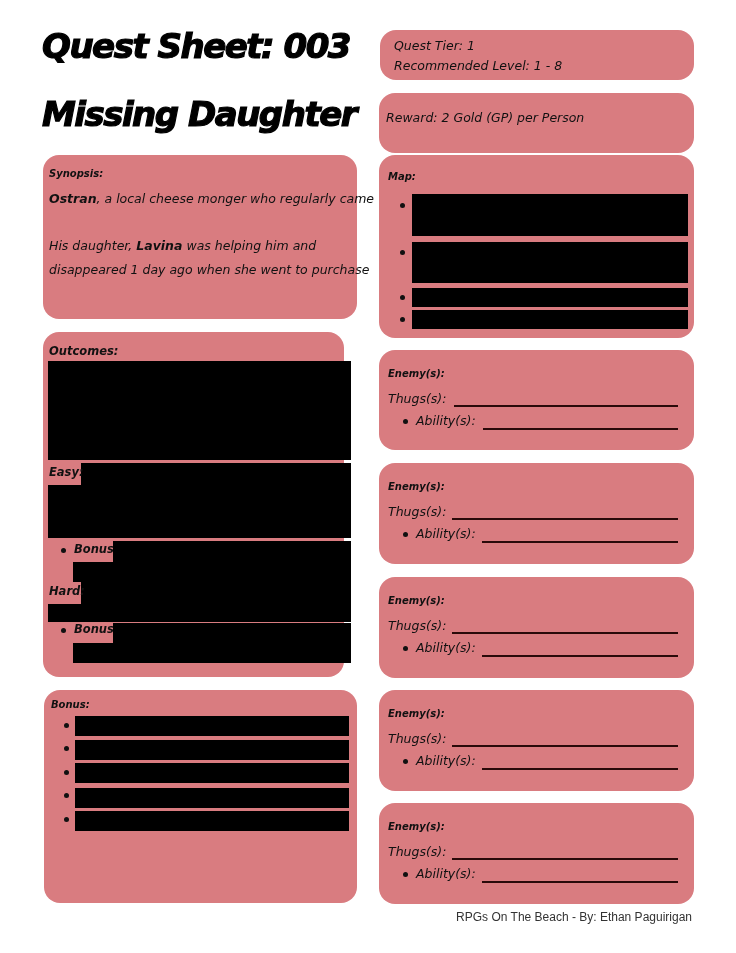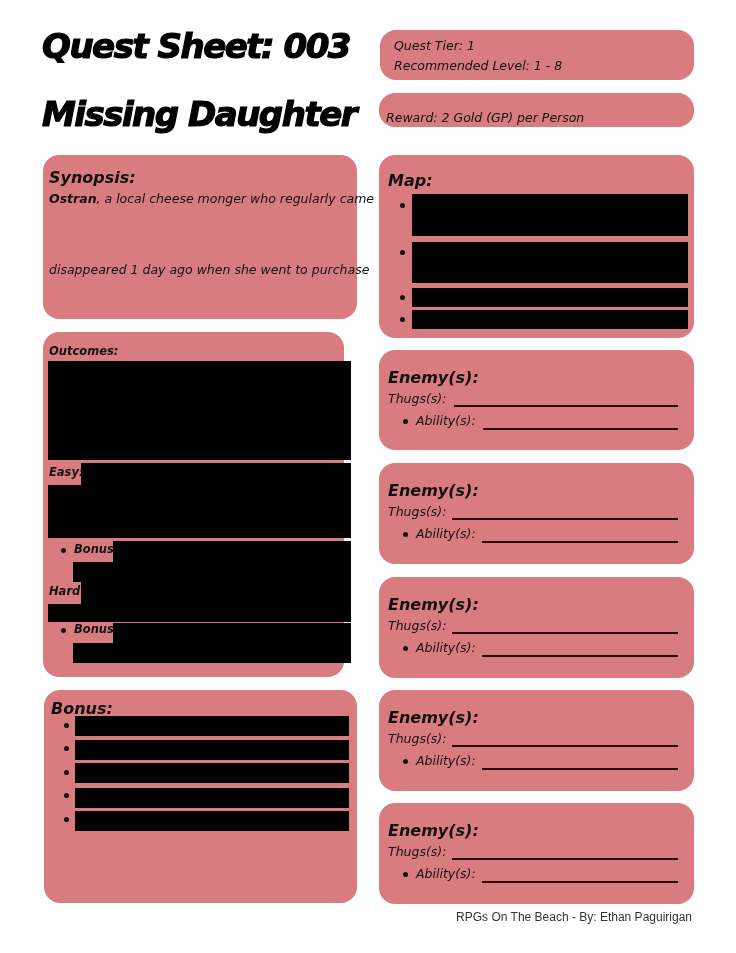--- a/index.html
+++ b/index.html
@@ -2,47 +2,48 @@
 <html><head>
   <meta charset="utf-8">
   <style>
     html, body { margin: 0; padding: 0; background: #ffffff; }
     body { width: 736px; height: 953px; position: relative; overflow: hidden;
            font-family: "DejaVu Sans", sans-serif; color: #111; }
     .title { position: absolute; left: 42px; font-family: "DejaVu Sans", sans-serif;
              font-weight: 900; font-style: italic; font-size: 34px; letter-spacing: -1.5px;
              color: #000; -webkit-text-stroke: 1.2px #000; white-space: nowrap; }
     .card { position: absolute; background: #d97c80; border-radius: 16px; box-sizing: border-box; }
-    .lbl { font-weight: bold; font-style: italic; font-size: 16px; }
+    .lbl { font-weight: bold; font-style: italic; font-size: 10px; }
     .txt { font-style: italic; font-size: 12.5px; }
     .redact { position: absolute; background: #000; }
     .bullet { position: absolute; width: 5px; height: 5px; border-radius: 50%; background: #111; }
     .line { position: absolute; height: 2px; background: #2a0a0a; }
     .abs { position: absolute; white-space: nowrap; }
     .footer { position: absolute; right: 44px; top: 910px; font-family: "Liberation Sans", sans-serif;
               font-size: 12px; color: #333; }
   </style>
 </head>
 <body>
 
 <div class="title" style="top:26px;">Quest Sheet: 003</div>
 <div class="title" style="top:94px;">Missing Daughter</div>
 
 <div class="card" style="left:380px; top:30px; width:314px; height:50px;">
   <div class="abs txt" style="left:14px; top:8px;">Quest Tier: 1</div>
   <div class="abs txt" style="left:14px; top:28px;">Recommended Level: 1 - 8</div>
 </div>
 
-<div class="card" style="left:379px; top:93px; width:315px; height:34px;">
+<div class="card" style="left:379px; top:93px; width:315px; height:60px;">
   <div class="abs txt" style="left:7px; top:17px;">Reward: 2 Gold (GP) per Person</div>
 </div>
 
 <div class="card" style="left:43px; top:155px; width:314px; height:164px;">
   <div class="abs lbl" style="left:6px; top:13px;">Synopsis:</div>
   <div class="abs txt" style="left:6px; top:36px;"><b>Ostran</b><span>, a local cheese monger who regularly came</span></div>
+  <div class="abs txt" style="left:6px; top:83px;"><span>His daughter, </span><b>Lavina</b><span> was helping him and</span></div>
   <div class="abs txt" style="left:6px; top:107px;">disappeared 1 day ago when she went to purchase</div>
 </div>
 
 <div class="card" style="left:379px; top:155px; width:315px; height:183px;">
   <div class="abs lbl" style="left:9px; top:16px;">Map:</div>
   <div class="bullet" style="left:21px; top:48px;"></div>
   <div class="redact" style="left:33px; top:39px; width:276px; height:42px;"></div>
   <div class="bullet" style="left:21px; top:95px;"></div>
   <div class="redact" style="left:33px; top:87px; width:276px; height:41px;"></div>
   <div class="bullet" style="left:21px; top:140px;"></div>

